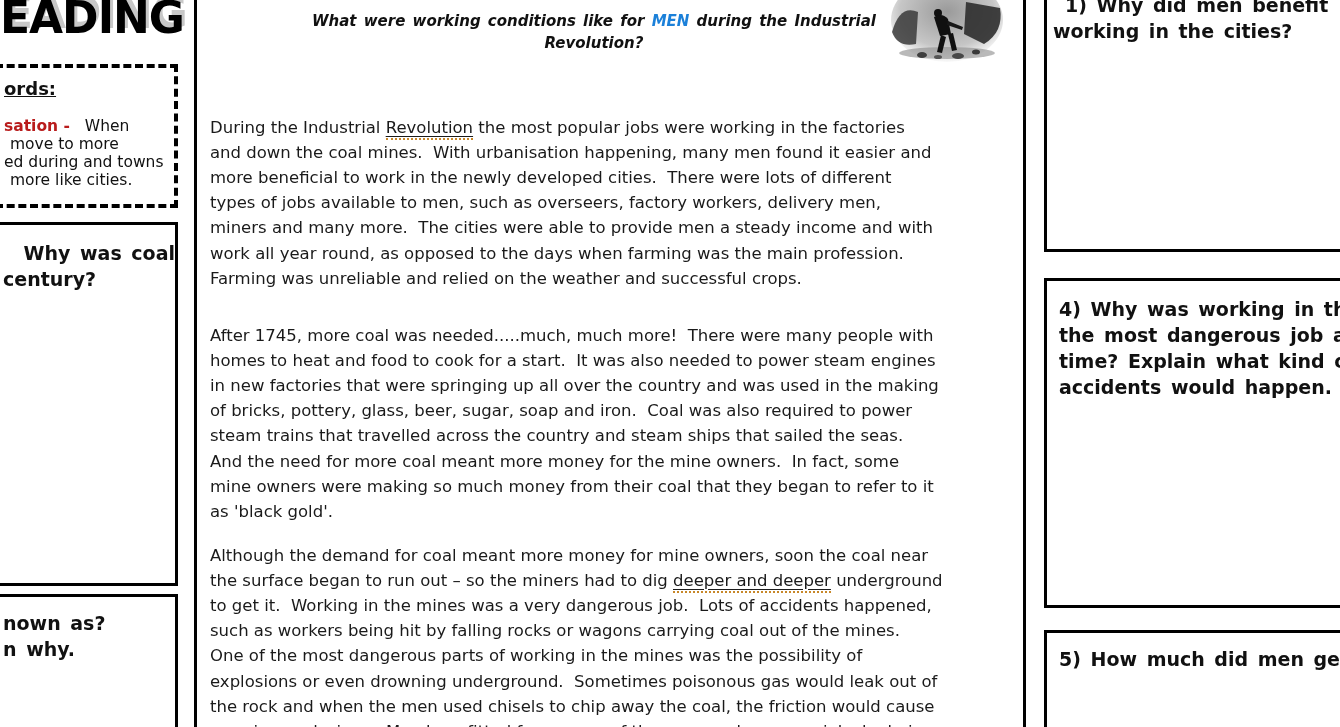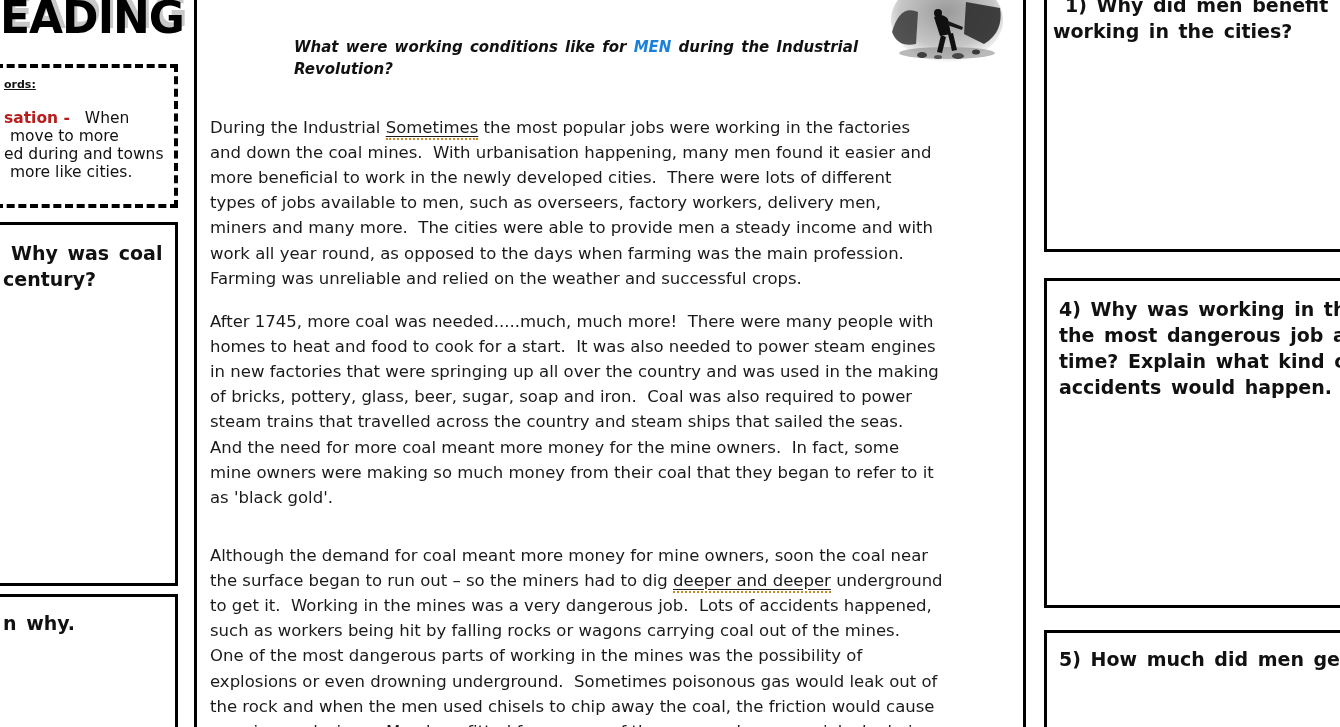--- a/index.html
+++ b/index.html
@@ -5,44 +5,44 @@
   html,body{margin:0;padding:0;background:#fff;}
   .page{position:relative;width:1340px;height:727px;background:#ffffff;overflow:hidden;
         font-family:"DejaVu Sans",sans-serif;color:#111;}
 
   
   .big-title{position:absolute;left:0;top:-8px;font-size:44px;font-weight:900;
              letter-spacing:-1px;color:#000;text-shadow:3px -5px 0 #c8c8c8;white-space:nowrap;}
 
   .keywords-box{position:absolute;left:-40px;top:64px;width:218px;height:144px;
                 border:4px dashed #000;box-sizing:border-box;padding:10px 0 0 40px;overflow:hidden;}
-  .kw-title{font-size:11px;font-weight:bold;text-decoration:underline;margin-bottom:18px;}
+  .kw-title{font-size:18px;font-weight:bold;text-decoration:underline;margin-bottom:18px;}
   .kw-line{font-size:15.5px;line-height:18px;white-space:nowrap;}
   .kw-term{color:#b91c1c;font-weight:bold;}
   .kw-rest{margin-left:10px;text-align:center;}
   .ind6{margin-left:6px;}
 
   .qbox{position:absolute;border:3px solid #000;box-sizing:border-box;background:#fff;overflow:hidden;}
   .qbox-2{left:-30px;top:222px;width:208px;height:364px;padding:15px 0 0 30px;}
   .qbox-3{left:-30px;top:594px;width:208px;height:170px;padding:13px 0 0 30px;}
   .qline{font-size:19px;font-weight:bold;line-height:26px;word-spacing:3px;white-space:nowrap;}
-  .ind8{margin-left:8px;}
+  .ind8{margin-left:8px;text-align:right;}
 
   
   .reading-box{position:absolute;left:194px;top:-20px;width:832px;height:790px;
                border:3px solid #000;box-sizing:border-box;background:#fff;}
-  .passage-title{position:absolute;left:294px;top:36px;width:600px;text-align:left;
+  .passage-title{position:absolute;left:294px;top:10px;width:600px;text-align:center;
                  font-size:15px;font-weight:bold;font-style:italic;line-height:22px;
                  white-space:pre-wrap;word-spacing:2px;}
   .men-blue{color:#1b80d9;}
   .engraving{position:absolute;left:888px;top:0;width:118px;height:62px;}
   .para{position:absolute;left:210px;width:816px;font-size:16.5px;line-height:25.2px;
         white-space:pre-wrap;color:#1a1a1a;}
   .para-1{top:98px;}
-  .para-2{top:292px;}
+  .para-2{top:306px;}
   .para-3{top:526px;}
   .uline{text-decoration:underline;text-underline-offset:3px;
          border-bottom:2px dotted #c8882a;padding-bottom:1px;}
 
   
   .qbox-1{left:1044px;top:-40px;width:320px;height:292px;padding-top:29px;}
   .qbox-4{left:1044px;top:278px;width:320px;height:330px;padding:15px 0 0 12px;}
   .qbox-5{left:1044px;top:630px;width:320px;height:140px;padding:13px 0 0 12px;}
   .ind18{margin-left:18px;}
 </style>
@@ -63,20 +63,21 @@
     <div class="kw-line">ed during and towns</div>
     <div class="kw-line ind6">more like cities.</div>
   </div>
 
   <div class="qbox qbox-2">
     <div class="qline ind8">Why was coal</div>
     <div class="qline">century?</div>
   </div>
 
   <div class="qbox qbox-3">
+    <div class="qline">nown as?</div>
     <div class="qline">n why.</div>
   </div>
 
   <div class="reading-box"></div>
 
   <div class="passage-title"><span>What were working conditions like for </span><span class="men-blue">MEN</span><span> during the Industrial
 Revolution?</span></div>
 
   <svg class="engraving" viewBox="0 0 118 62" xmlns="http://www.w3.org/2000/svg">
     <defs>
@@ -94,21 +95,21 @@
     <path d="M46,17 Q54,12 60,19 L63,34 L52,36 Z" fill="#101010"></path>
     <path d="M53,35 L49,52 L54,53 L58,37 Z" fill="#101010"></path>
     <path d="M60,34 L64,51 L69,50 L65,33 Z" fill="#101010"></path>
     <path d="M60,21 L75,27 L74,30 L59,25 Z" fill="#181818"></path>
     <ellipse cx="34" cy="55" rx="5" ry="3" fill="#3f3f3f"></ellipse>
     <ellipse cx="70" cy="56" rx="6" ry="3" fill="#474747"></ellipse>
     <ellipse cx="88" cy="52" rx="4" ry="2.5" fill="#3a3a3a"></ellipse>
     <ellipse cx="50" cy="57" rx="4" ry="2" fill="#555555"></ellipse>
   </svg>
 
-  <p class="para para-1"><span>During the Industrial </span><span class="uline">Sometimes</span><span> the most popular jobs were working in the factories
+  <p class="para para-1"><span>During the Industrial </span><span class="uline">Revolution</span><span> the most popular jobs were working in the factories
 and down the coal mines.  With urbanisation happening, many men found it easier and
 more beneficial to work in the newly developed cities.  There were lots of different
 types of jobs available to men, such as overseers, factory workers, delivery men,
 miners and many more.  The cities were able to provide men a steady income and with
 work all year round, as opposed to the days when farming was the main profession.
 Farming was unreliable and relied on the weather and successful crops.</span></p>
 
   <p class="para para-2"><span>After 1745, more coal was needed.....much, much more!  There were many people with
 homes to heat and food to cook for a start.  It was also needed to power steam engines
 in new factories that were springing up all over the country and was used in the making

